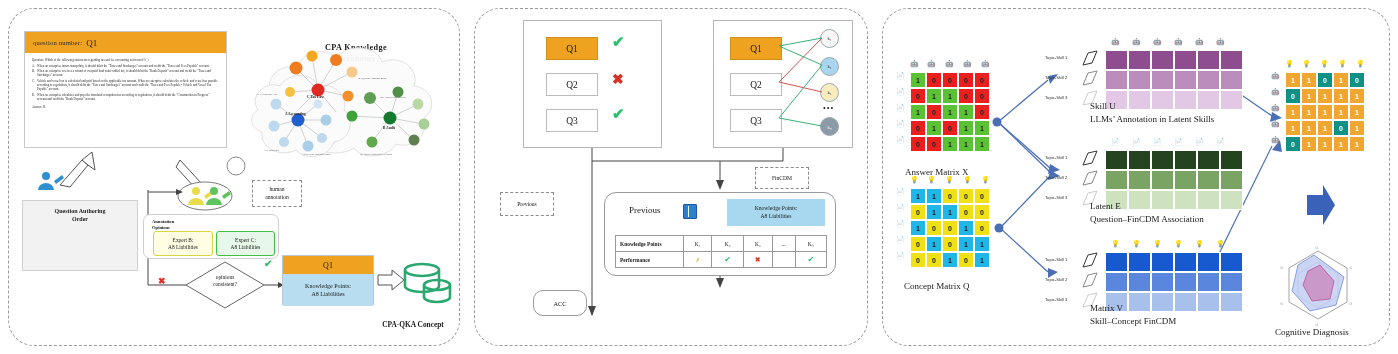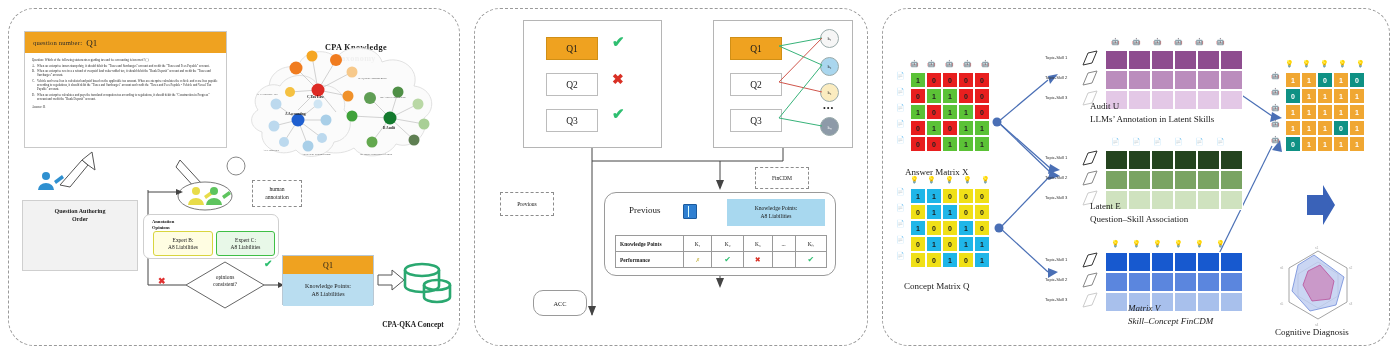--- a/index.html
+++ b/index.html
@@ -542,21 +542,21 @@
     <div class="rowlbl" style="left:-60px;top:5px;">Topic-Skill 1</div>
     <div class="rowlbl" style="left:-60px;top:25px;">Topic-Skill 2</div>
     <div class="rowlbl" style="left:-60px;top:45px;">Topic-Skill 3</div>
     <svg width="40" height="64" style="left:-25px;top:0;">
       <polygon points="8,3 17,1 12,13 3,15" fill="#fff" stroke="#333" stroke-width="1"></polygon>
       <polygon points="8,23 17,21 12,33 3,35" fill="#fff" stroke="#888" stroke-width="1"></polygon>
       <polygon points="8,43 17,41 12,53 3,55" fill="#fff" stroke="#ccc" stroke-width="1"></polygon>
     </svg>
   </div>
   <div class="caplbl" style="left:1090px;top:100px;">
-    <div>Audit  U</div>
+    <div>Skill  U</div>
     <div>LLMs’ Annotation in Latent Skills</div>
   </div>
 
   <div class="abs" style="left:1105px;top:150px;">
     <div style="position:absolute;left:0;top:-12px;width:126px;display:flex;justify-content:space-around;">
       <span class="ico" style="position:relative;">📄</span>
       <span class="ico" style="position:relative;">📄</span>
       <span class="ico" style="position:relative;">📄</span>
       <span class="ico" style="position:relative;">📄</span>
       <span class="ico" style="position:relative;">📄</span>
@@ -586,21 +586,21 @@
     <div class="rowlbl" style="left:-60px;top:25px;">Topic-Skill 2</div>
     <div class="rowlbl" style="left:-60px;top:45px;">Topic-Skill 3</div>
     <svg width="40" height="64" style="left:-25px;top:0;">
       <polygon points="8,3 17,1 12,13 3,15" fill="#fff" stroke="#333" stroke-width="1"></polygon>
       <polygon points="8,23 17,21 12,33 3,35" fill="#fff" stroke="#888" stroke-width="1"></polygon>
       <polygon points="8,43 17,41 12,53 3,55" fill="#fff" stroke="#ccc" stroke-width="1"></polygon>
     </svg>
   </div>
   <div class="caplbl" style="left:1090px;top:200px;">
     <div>Latent  E</div>
-    <div>Question–Skill Association</div>
+    <div>Question–FinCDM Association</div>
   </div>
 
   <div class="abs" style="left:1105px;top:252px;">
     <div style="position:absolute;left:0;top:-12px;width:126px;display:flex;justify-content:space-around;">
       <span class="ico" style="position:relative;">💡</span>
       <span class="ico" style="position:relative;">💡</span>
       <span class="ico" style="position:relative;">💡</span>
       <span class="ico" style="position:relative;">💡</span>
       <span class="ico" style="position:relative;">💡</span>
       <span class="ico" style="position:relative;">💡</span>
@@ -627,21 +627,21 @@
       </div>
     <div class="rowlbl" style="left:-60px;top:5px;">Topic-Skill 1</div>
     <div class="rowlbl" style="left:-60px;top:25px;">Topic-Skill 2</div>
     <div class="rowlbl" style="left:-60px;top:45px;">Topic-Skill 3</div>
     <svg width="40" height="64" style="left:-25px;top:0;">
       <polygon points="8,3 17,1 12,13 3,15" fill="#fff" stroke="#333" stroke-width="1"></polygon>
       <polygon points="8,23 17,21 12,33 3,35" fill="#fff" stroke="#888" stroke-width="1"></polygon>
       <polygon points="8,43 17,41 12,53 3,55" fill="#fff" stroke="#ccc" stroke-width="1"></polygon>
     </svg>
   </div>
-  <div class="caplbl" style="left:1128px;top:302px;font-style:italic;">
+  <div class="caplbl" style="left:1090px;top:302px;">
     <div>Matrix V</div>
     <div>Skill–Concept FinCDM</div>
   </div>
 
   <div class="abs" style="left:1285px;top:60px;">
     <div style="position:absolute;left:0px;top:0px;width:80px;display:flex;justify-content:space-between;">
       <span class="ico" style="position:relative;">💡</span>
       <span class="ico" style="position:relative;">💡</span>
       <span class="ico" style="position:relative;">💡</span>
       <span class="ico" style="position:relative;">💡</span>

